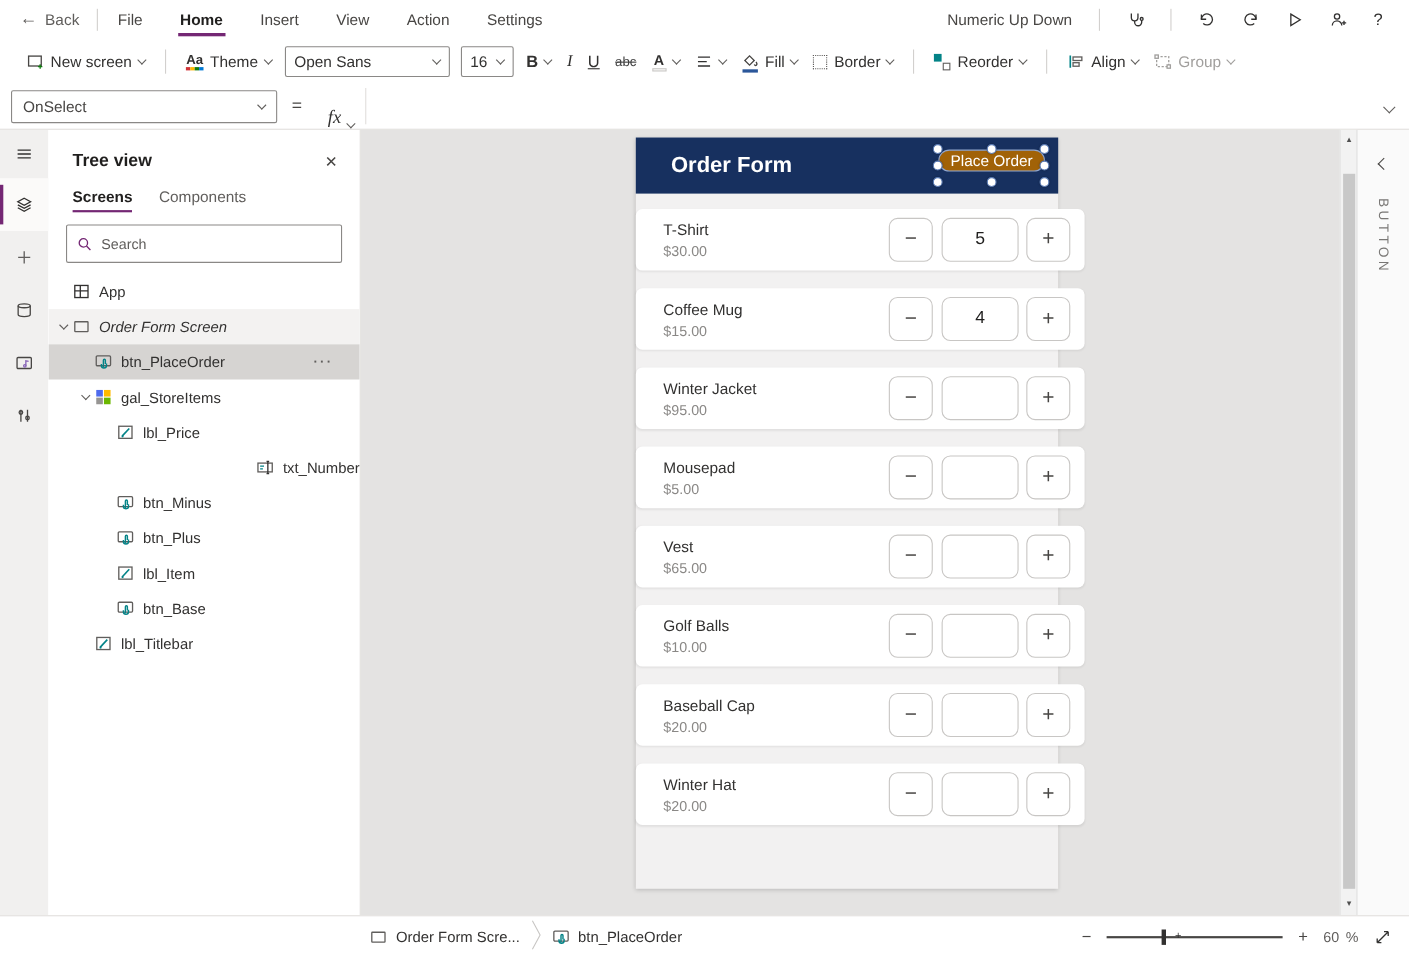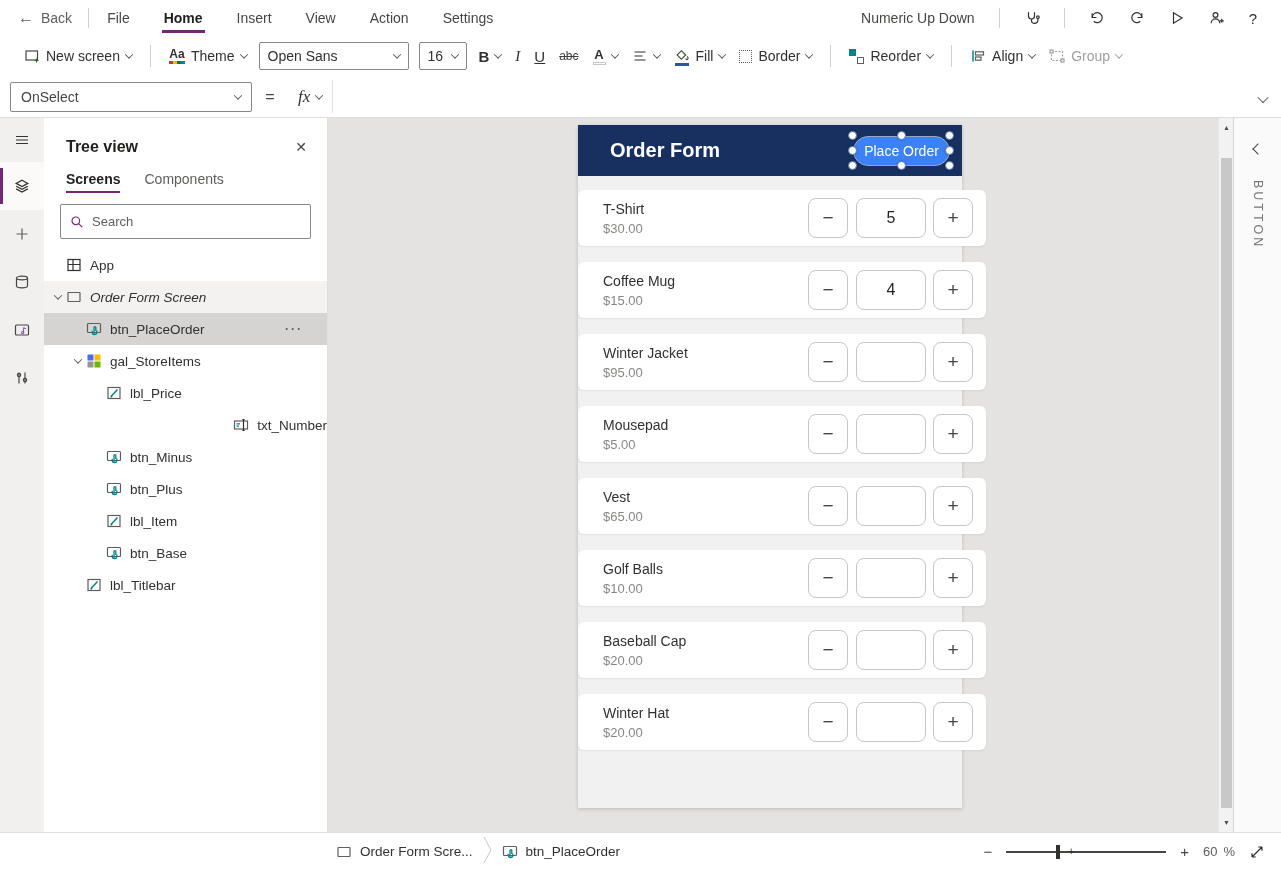--- a/index.html
+++ b/index.html
@@ -46,21 +46,21 @@
   .border-box { width:13px; height:13px; border:1px dotted #605e5c; }
   .reorder-ic { position:relative; width:15px; height:15px; }
   .reorder-ic .sq1 { position:absolute; left:0; top:0; width:7px; height:7px; background:#038387; }
   .reorder-ic .sq2 { position:absolute; right:0; bottom:0; width:7px; height:7px; background:#fff; border:1px solid #605e5c; }
   .disabled { color:#a19f9d !important; }
 
   
   .formulabar { height:42px; display:flex; align-items:stretch; background:#fff; border-bottom:1px solid #e1dfdd; flex:0 0 auto; position:relative; }
   .prop-combo { width:242px; height:30px; margin:6px 0 0 10px; border:1px solid #8a8886; border-radius:2px; display:flex; align-items:center; justify-content:space-between; padding:0 10px; color:#484644; cursor:pointer; }
   .eq { width:36px; display:flex; align-items:center; justify-content:center; font-size:16px; color:#484644; }
-  .fx { display:flex; align-items:center; gap:6px; padding:0 10px; cursor:pointer; }
+  .fx { display:flex; align-items:flex-end; gap:6px; padding:0 10px; cursor:pointer; }
   .fx .fx-t { font-family:"Liberation Serif", serif; font-style:italic; font-size:17px; color:#323130; }
   .fb-divider { width:1px; background:#e1dfdd; margin:4px 0; }
   .formula-text { flex:1; overflow:hidden; padding:5px 0 0 8px; font-family:"DejaVu Sans Mono", monospace; font-size:14px; line-height:20px; white-space:pre; }
   .fb-chev { position:absolute; right:14px; top:14px; }
   .fb-chev .chev { width:8px; height:8px; border-width:1.6px; }
 
   
   .main { flex:1; display:flex; min-height:0; }
 
   
@@ -89,21 +89,21 @@
   .tree-row .chev-slot { width:16px; display:inline-flex; justify-content:center; flex:0 0 auto; }
   .tree-row .ticon { width:16px; height:16px; margin-right:8px; flex:0 0 auto; }
   .tree-row .tlabel { color:#323130; font-size:13.5px; }
   .tree-row .tmenu { position:absolute; right:24px; color:#605e5c; letter-spacing:2px; font-weight:bold; font-size:12px; }
 
   
   .canvas-area { flex:1; background:#e4e3e2; position:relative; min-width:0; }
   .phone { position:absolute; left:250px; top:7px; width:384px; height:683px; background:#f2f1f1; box-shadow:0 1px 4px rgba(0,0,0,.18); }
   .phone-header { height:51px; background:#17305f; display:flex; align-items:center; position:relative; }
   .phone-title { color:#fff; font-size:20px; font-weight:600; margin-left:32px; }
-  .place-order { position:absolute; right:12px; top:11px; width:97px; height:30px; border-radius:15px; background:#3b82f6; border:1px solid #93a7cd; color:#fff; font-size:14px; display:flex; align-items:center; justify-content:center; cursor:pointer; }
+  .place-order { position:absolute; right:12px; top:11px; width:97px; height:20px; border-radius:15px; background:#a16207; border:1px solid #93a7cd; color:#fff; font-size:14px; display:flex; align-items:center; justify-content:center; cursor:pointer; }
   .handle { position:absolute; width:9px; height:9px; border-radius:50%; background:#fff; border:1.5px solid #5a7bb5; box-shadow:0 0 2px rgba(0,0,0,.35); z-index:3; }
   .gallery { padding-top:14px; }
   .card { width:408px; height:56px; margin:0 auto 16px auto; background:#fff; border-radius:6px; box-shadow:0 1px 2px rgba(0,0,0,.07); position:relative; }
   .card .iname { position:absolute; left:25px; top:11px; font-size:14px; color:#323130; }
   .card .iprice { position:absolute; left:25px; top:31px; font-size:13px; color:#8a8886; }
   .qbtn { position:absolute; top:8px; width:40px; height:40px; border:1px solid #c8c6c4; border-radius:8px; background:#fff; display:flex; align-items:center; justify-content:center; font-size:19px; color:#484644; cursor:pointer; }
   .qbtn.minus { right:138px; }
   .qbtn.plus { right:13px; }
   .qinput { position:absolute; top:8px; right:60px; width:70px; height:40px; border:1px solid #c8c6c4; border-radius:8px; text-align:center; font-size:16px; color:#201f1e; outline:none; font-family:"Liberation Sans",sans-serif; background:#fff; }
 

